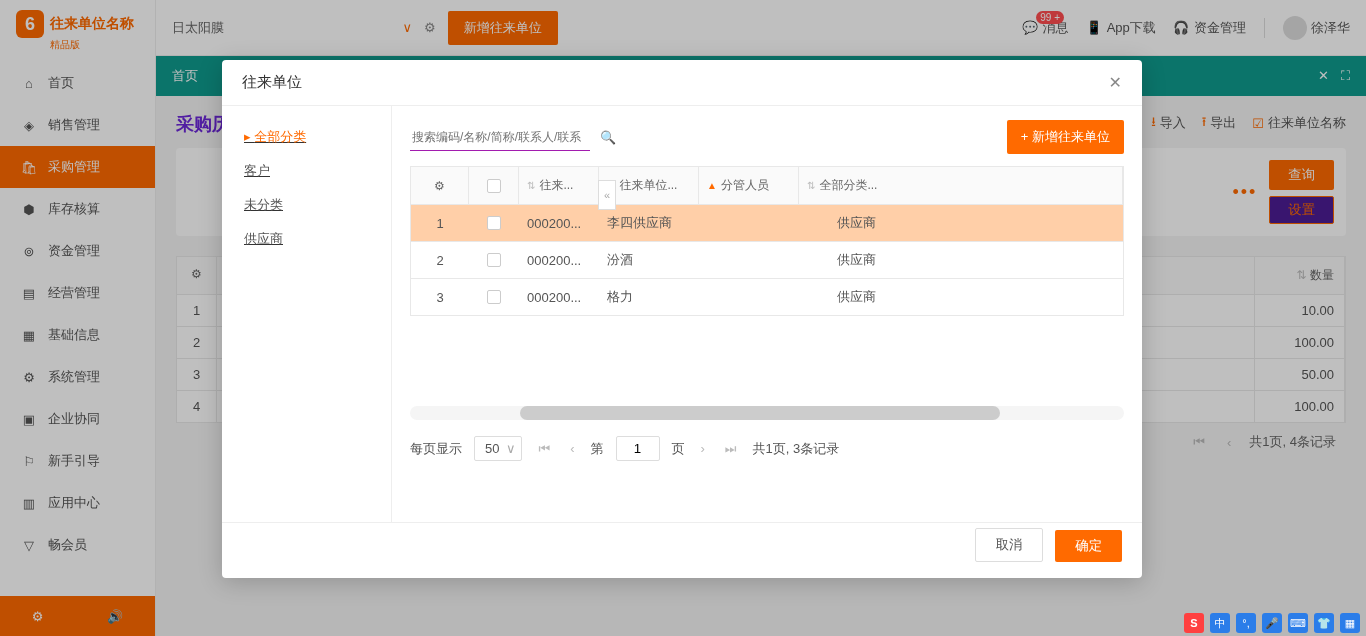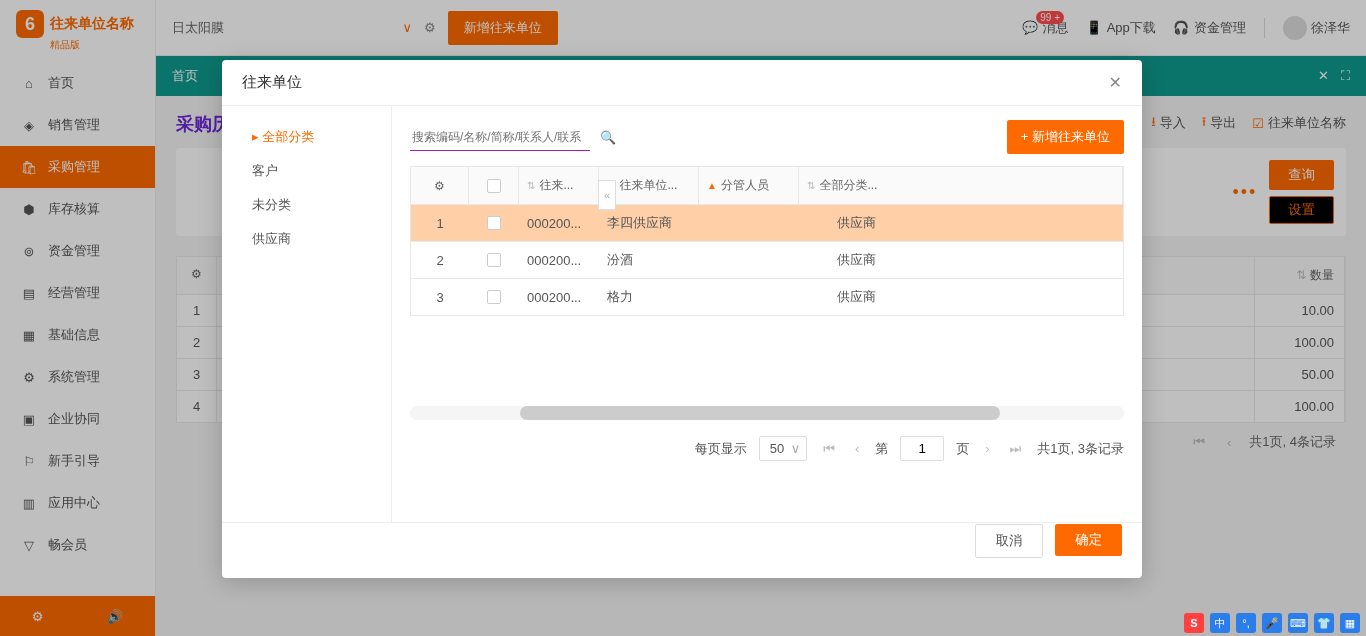--- a/index.html
+++ b/index.html
@@ -35,38 +35,38 @@
     .tab-actions { margin-left: auto; display: flex; gap: 12px; }
     .content { padding: 16px 20px; }
     .page-title { font-size: 18px; color: #6d28d9; font-weight: bold; }
     .content-panel { background: #fff; border-radius: 4px; margin-top: 12px; padding: 12px; }
     .toolbar { display: flex; align-items: center; gap: 12px; justify-content: flex-end; }
     .more-dots { color: #ff6a00; font-size: 18px; letter-spacing: 2px; }
     .action-link { color: #555; display: flex; align-items: center; gap: 4px; }
     .imp-icon { color: #ff6a00; }
     .chk { color: #ff6a00; }
     .query-btn { background: #ff6a00; color: #fff; border: none; padding: 6px 18px; border-radius: 2px; cursor: pointer; }
-    .settings-btn { background: #000000; color: #ff6a00; border: 1px solid #ff6a00; padding: 4px 18px; border-radius: 2px; cursor: pointer; margin-top: 6px; }
+    .settings-btn { background: #4c1d95; color: #ff6a00; border: 1px solid #ff6a00; padding: 4px 18px; border-radius: 2px; cursor: pointer; margin-top: 6px; }
     .btn-col { display: flex; flex-direction: column; align-items: stretch; }
     
     .bg-table { margin-top: 20px; background: #fff; border: 1px solid #e8e8e8; }
     .bg-th { background: #fafafa; display: flex; }
     .bg-th-cell { padding: 10px; border-right: 1px solid #e8e8e8; color: #666; font-size: 12px; }
     .bg-row { display: flex; border-top: 1px solid #e8e8e8; }
     .bg-cell { padding: 8px 10px; text-align: right; border-right: 1px solid #e8e8e8; color: #555; }
     .bg-footer { display: flex; justify-content: flex-end; align-items: center; gap: 14px; padding: 10px; color: #666; }
     
     
     .modal-overlay { position: absolute; inset: 0; background: rgba(0,0,0,0.25); }
     .modal { position: absolute; left: 222px; top: 60px; width: 920px; height: 518px; background: #fff; border-radius: 4px; display: flex; flex-direction: column; box-shadow: 0 4px 24px rgba(0,0,0,0.2); }
     .modal-header { height: 46px; display: flex; align-items: center; padding: 0 20px; border-bottom: 1px solid #eee; }
     .modal-title { font-size: 15px; color: #333; }
     .modal-close { margin-left: auto; cursor: pointer; color: #888; font-size: 16px; }
     .modal-body { flex: 1; display: flex; overflow: hidden; }
-    .modal-sidebar { width: 170px; border-right: 1px solid #eee; padding: 14px 8px; }
+    .modal-sidebar { width: 170px; border-right: 1px solid #eee; padding: 14px 0; text-decoration: underline; }
     .cat-item { padding: 8px 22px; color: #555; cursor: pointer; }
     .cat-item.active { color: #ff6a00; }
     .cat-item.active::before { content: "▸ "; color: #ff6a00; }
     .collapse-btn { position: absolute; left: 376px; top: 120px; width: 18px; height: 30px; border: 1px solid #ddd; background: #fff; display: flex; align-items: center; justify-content: center; color: #aaa; cursor: pointer; font-size: 11px; }
     
     .modal-main { flex: 1; display: flex; flex-direction: column; padding: 14px 18px 0 18px; }
     .search-row { display: flex; align-items: center; gap: 10px; margin-bottom: 12px; }
     .search-input { flex: 0 0 180px; border: none; border-bottom: 1px solid #a21caf; padding: 6px 2px; font-size: 12px; outline: none; }
     .search-icon { color: #ff6a00; cursor: pointer; }
     .add-btn { margin-left: auto; background: #ff6a00; color: #fff; border: none; padding: 8px 14px; border-radius: 2px; cursor: pointer; font-size: 13px; }
@@ -83,26 +83,26 @@
     .col-chk { width: 50px; justify-content: center; }
     .col-code { width: 80px; }
     .col-name { width: 230px; }
     .col-type { width: 100px; }
     .col-person { width: 100px; }
     .col-price { flex: 1; }
     
     .m-scroll { height: 14px; background: #f5f5f5; margin-top: 90px; position: relative; border-radius: 7px; }
     .m-scroll-thumb { position: absolute; left: 110px; width: 480px; height: 14px; background: #ccc; border-radius: 7px; }
     
-    .m-pagination { display: flex; align-items: center; justify-content: flex-end; gap: 12px; padding: 16px 0; color: #555; font-size: 13px; }
+    .m-pagination { display: flex; align-items: center; justify-content: flex-start; gap: 12px; padding: 16px 0; color: #555; font-size: 13px; }
     .page-select { border: 1px solid #ddd; padding: 4px 22px 4px 10px; border-radius: 2px; position: relative; }
     .page-input { width: 44px; border: 1px solid #ddd; padding: 4px 8px; text-align: center; border-radius: 2px; }
     .page-nav { color: #bbb; cursor: pointer; padding: 0 4px; }
     
-    .modal-footer { height: 56px; display: flex; align-items: flex-start; justify-content: flex-end; gap: 12px; padding: 1px 20px; border-top: 1px solid #eee; }
+    .modal-footer { height: 56px; display: flex; align-items: flex-end; justify-content: flex-end; gap: 12px; padding: 16px 20px; border-top: 1px solid #eee; }
     .btn-cancel { background: #fff; border: 1px solid #ddd; color: #555; padding: 7px 20px; border-radius: 2px; cursor: pointer; }
     .btn-ok { background: #ff6a00; border: none; color: #fff; padding: 7px 20px; border-radius: 2px; cursor: pointer; }
     
     
     .ime-bar { position: absolute; right: 0; bottom: 0; height: 26px; display: flex; align-items: center; gap: 6px; padding: 0 6px; }
     .ime-icon { width: 20px; height: 20px; border-radius: 3px; display: flex; align-items: center; justify-content: center; font-size: 11px; color: #fff; }
     .ime-s { background: #ff4040; font-weight: bold; }
     .ime-b { background: #2b7de9; }
   </style>
 </head>

